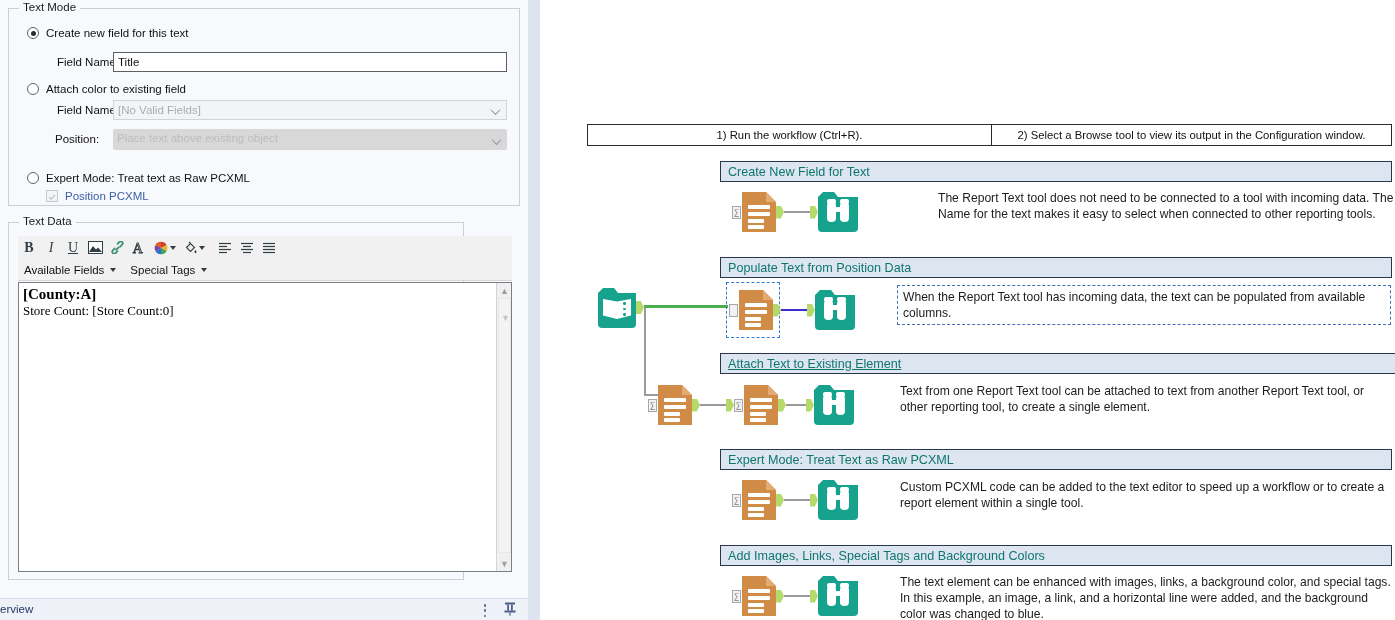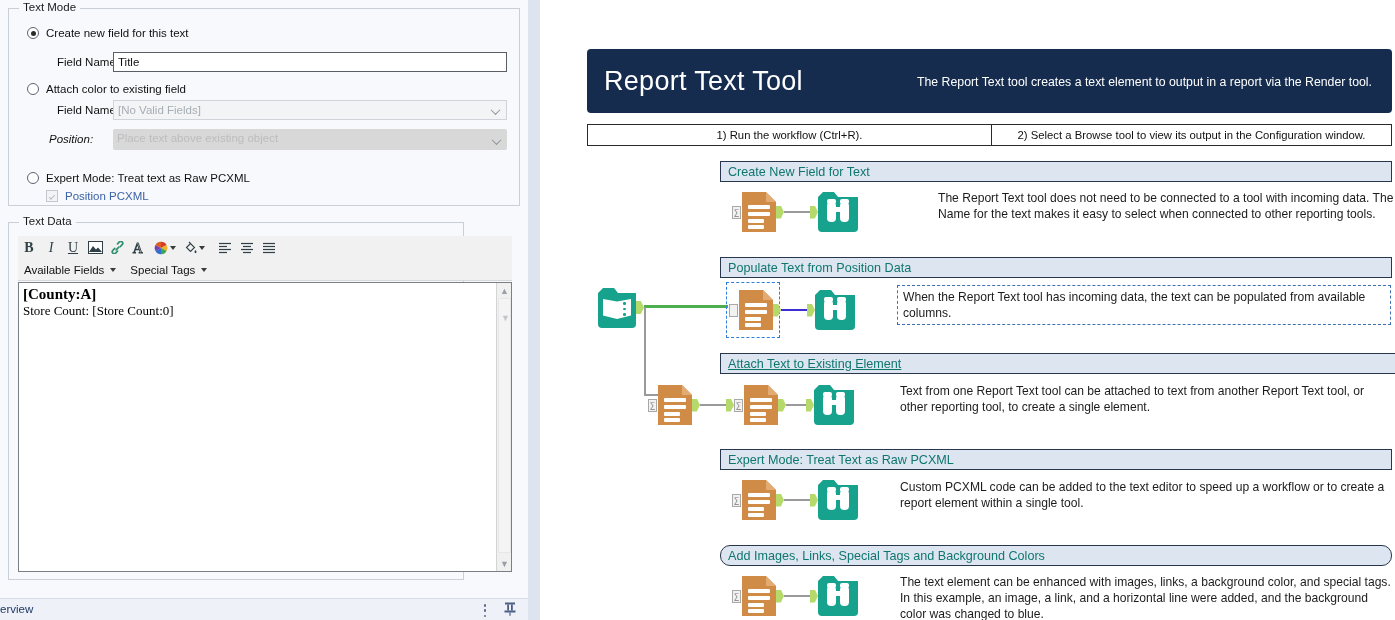--- a/index.html
+++ b/index.html
@@ -312,21 +312,21 @@
       <span class="radio"></span>
       <span class="radio-label">Attach color to existing field</span>
     </div>
 
     <span class="field-label" style="left:48px;top:95px;">Field Name:</span>
     <div class="combobox" style="left:104px;top:91px;width:394px;">
       <span>[No Valid Fields]</span>
       <span class="chev"></span>
     </div>
 
-    <span class="field-label" style="left:40px;top:124px;font-style:italic;">Position:</span>
+    <span class="field-label" style="left:46px;top:124px;">Position:</span>
     <div class="combobox flat" style="left:104px;top:120px;width:394px;">
       <span>Place text above existing object</span>
       <span class="chev"></span>
     </div>
 
     <div class="radio-row" style="left:18px;top:163px;">
       <span class="radio"></span>
       <span class="radio-label">Expert Mode: Treat text as Raw PCXML</span>
     </div>
 
@@ -458,24 +458,20 @@
           </g>
         </svg>
     </span>
   </div>
 </div>
 
 <div id="panel-divider"></div>
 
 <div id="right-panel">
 
-  <div id="hero">
-    <div id="hero-title">Report Text Tool</div>
-    <div id="hero-sub">The Report Text tool creates a text element to output in a report via the Render tool.</div>
-  </div>
 
   <div id="steps">
     <div class="step" id="step-1">1) Run the workflow (Ctrl+R).</div>
     <div class="step" id="step-2">2) Select a Browse tool to view its output in the Configuration window.</div>
   </div>
 
   <div class="sec-head" style="left:180px;top:161px;width:672px;">Create New Field for Text</div>
   <div class="toolgroup" style="left:192px;top:192px;">
     <span class="tool-anchor">∑</span>
     <span class="icon-doc">
@@ -605,21 +601,21 @@
         <span class="bbody"></span>
         <span class="cap c1"></span>
         <span class="cap c2"></span>
         <span class="tube t1"></span>
         <span class="tube t2"></span>
         <span class="bridge"></span>
       </span>
   </div>
   <div class="sec-body" style="left:360px;top:479px;width:490px;">Custom PCXML code can be added to the text editor to speed up a workflow or to create a report element within a single tool.</div>
 
-  <div class="sec-head" style="left:180px;top:545px;width:672px;border-radius:10px;">Add Images, Links, Special Tags and Background Colors</div>
+  <div class="sec-head" style="left:180px;top:545px;width:672px;">Add Images, Links, Special Tags and Background Colors</div>
   <div class="toolgroup" style="left:192px;top:576px;">
     <span class="tool-anchor">∑</span>
     <span class="icon-doc">
         <span class="body"></span>
         <span class="fold"></span>
         <span class="ln l1"></span>
         <span class="ln l2"></span>
         <span class="ln l3"></span>
         <span class="ln l4"></span>
       </span>

